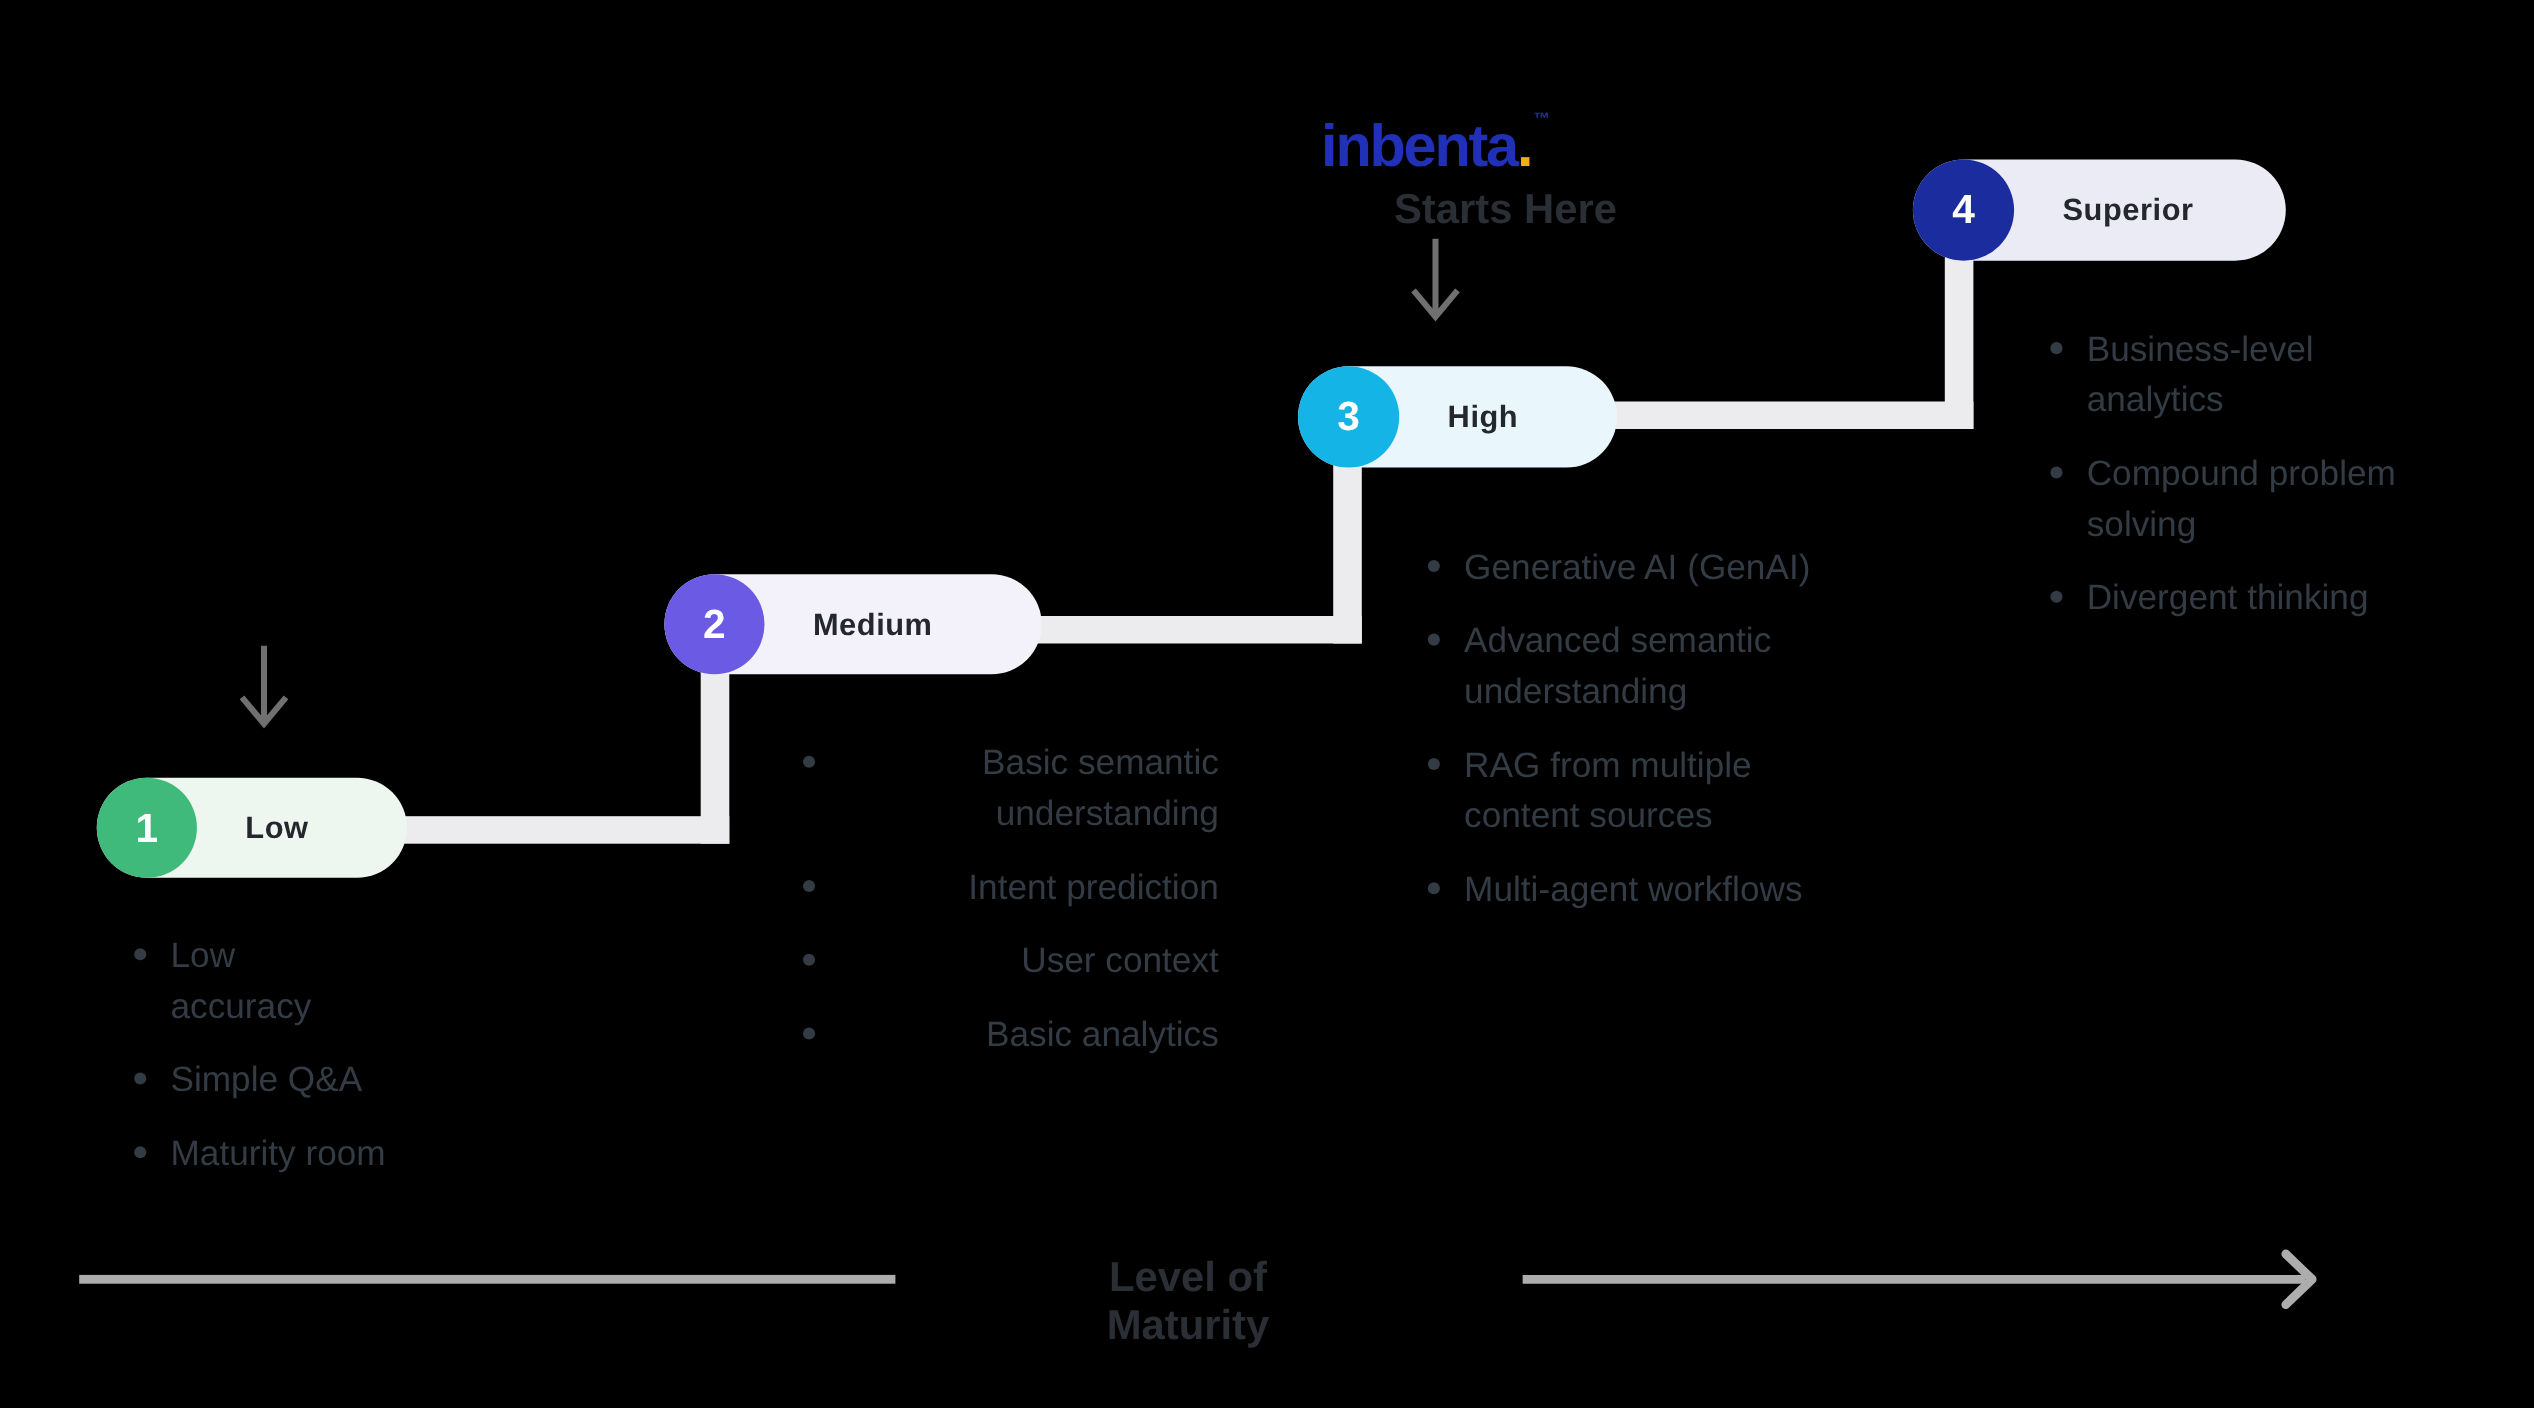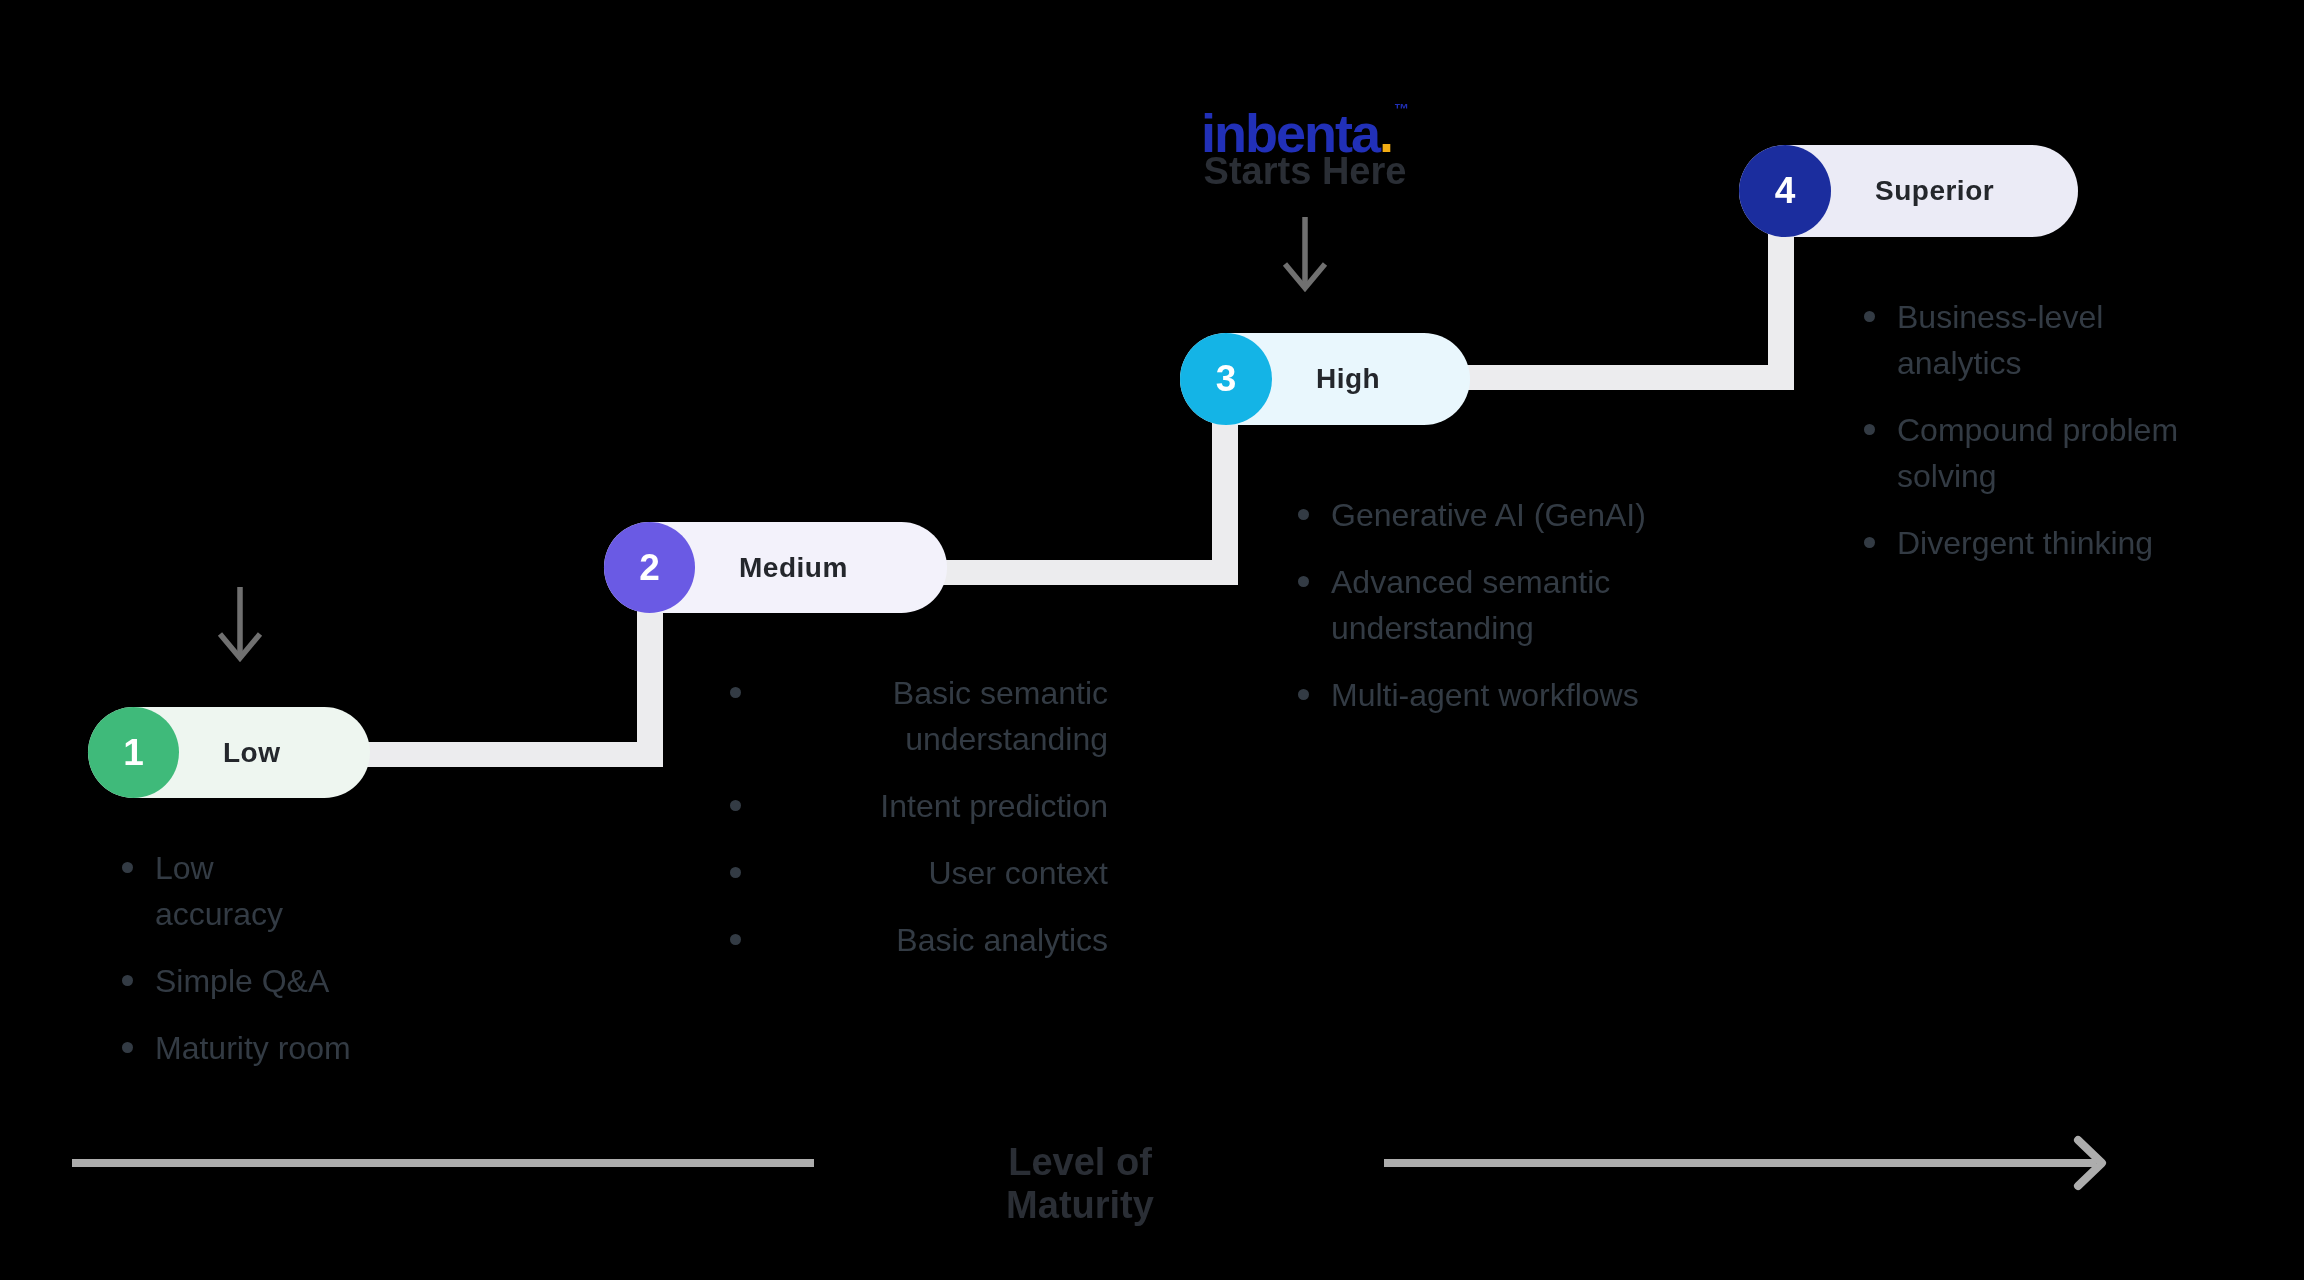--- a/index.html
+++ b/index.html
@@ -41,21 +41,21 @@
     content:"";position:absolute;left:2px;top:17px;width:11px;height:11px;
     border-radius:50%;background:var(--bullet-text,#333b44);
   }
 
   
   .annotation{
     position:absolute;z-index:2;text-align:center;font-weight:700;
     color:var(--heading-dark,#2a2e35);white-space:pre-line;
   }
   .competitors{left:52px;top:452px;width:380px;font-size:38px;line-height:57px;}
-  .starts-here{left:1140px;top:148px;width:330px;font-size:38px;line-height:46px;}
+  .starts-here{left:1140px;top:168px;width:330px;font-size:38px;line-height:46px;text-align:right;}
 
   
   .logo{
     position:absolute;left:1140px;top:74px;width:330px;z-index:2;
     text-align:center;font-weight:700;font-size:54px;letter-spacing:-2px;
     color:var(--logo-blue,#2130b8);line-height:70px;
   }
   .logo .dot{color:var(--logo-gold,#f2ac14);}
   .logo sup{font-size:15px;letter-spacing:0;vertical-align:38px;margin-left:2px;}
 
@@ -124,20 +124,22 @@
   <div class="pill" style="left: 1180px; top: 333px; width: 290px; height: 92px; background: rgb(233, 247, 253);">
     <div class="circle" style="background: rgb(20, 180, 230);">
       <span>3</span>
     </div>
     <div class="plabel">High</div>
   </div>
   <ul class="features" style="left:1296px;top:492px;width:420px;">
     <li>Generative AI (GenAI)</li>
     <li>Advanced semantic
 understanding</li>
+    <li>RAG from multiple
+content sources</li>
     <li>Multi-agent workflows</li>
   </ul>
 
   <div class="pill" style="left: 1739px; top: 145px; width: 339px; height: 92px; background: rgb(235, 235, 246);">
     <div class="circle" style="background: rgb(27, 45, 158);">
       <span>4</span>
     </div>
     <div class="plabel">Superior</div>
   </div>
   <ul class="features" style="left:1862px;top:294px;width:440px;">

